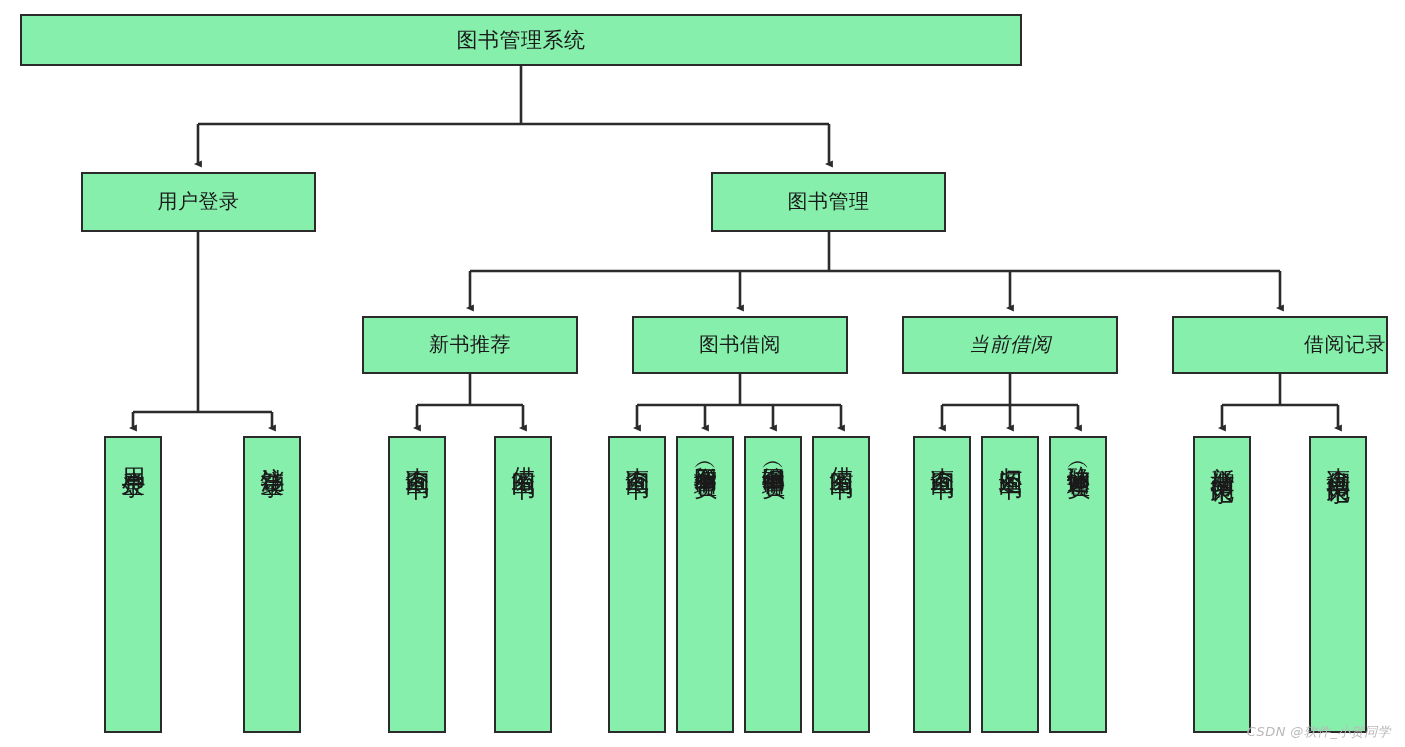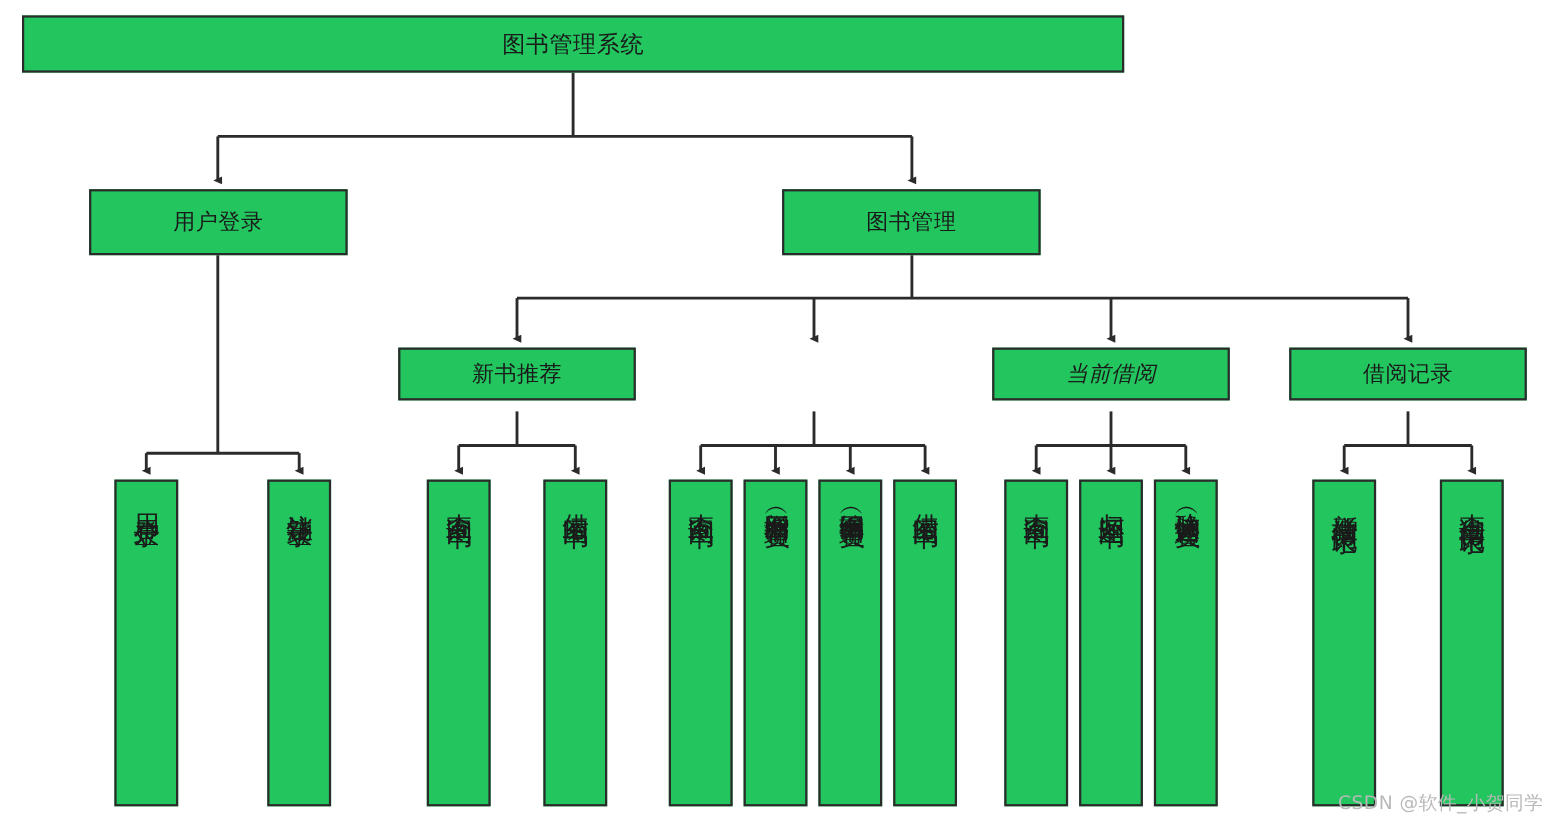--- a/index.html
+++ b/index.html
@@ -21,21 +21,21 @@
     position: absolute;
     left: 0;
     top: 0;
     width: 1405px;
     height: 747px;
     pointer-events: none;
   }
   .node {
     position: absolute;
     box-sizing: border-box;
-    background: #22c55e;
+    background: #86efac;
     border: 2px solid #2b2b2b;
     display: flex;
     align-items: center;
     justify-content: center;
     color: #1a1a1a;
     z-index: 2;
   }
   .node-label {
     display: block;
     text-align: center;
@@ -49,21 +49,21 @@
     height: 52px;
   }
   .node.root .node-label { font-size: 21px; }
 
   .node.lvl2 {
     height: 60px;
   }
   .node.lvl2 .node-label { font-size: 20px; }
 
   .node.lvl3 {
-    height: 48px;
+    height: 58px;
   }
   .node.lvl3 .node-label { font-size: 20px; }
 
   .node.leaf {
     top: 436px;
     height: 297px;
     align-items: flex-start;
     justify-content: center;
     padding-top: 10px;
   }
@@ -78,27 +78,28 @@
   .node.leaf.tall-text .node-label {
     font-size: 23px;
     letter-spacing: 1.5px;
   }
   .leaf-center {
     align-items: center;
     padding-top: 0;
   }
   #watermark {
     position: absolute;
-    right: 2px;
+    right: 14px;
     bottom: 6px;
-    font-size: 17px;
+    font-size: 13px;
     color: #b9b9b9;
     white-space: nowrap;
     z-index: 5;
     letter-spacing: 0.4px;
+    font-style: italic;
   }
 </style>
 </head>
 <body>
 
 <div id="diagram-root">
 
   <svg id="edge-layer" viewBox="0 0 1405 747" xmlns="http://www.w3.org/2000/svg">
     <defs>
       <marker id="arrowhead" markerWidth="9" markerHeight="9" refX="4.2" refY="4.3" orient="auto" markerUnits="userSpaceOnUse">
@@ -159,24 +160,27 @@
   <div class="node lvl2" style="left:81px; top:172px; width:235px;">
     <span class="node-label">用户登录</span>
   </div>
   <div class="node lvl2" style="left:711px; top:172px; width:235px;justify-content:center;">
     <span class="node-label">图书管理</span>
   </div>
 
   <div class="node lvl3" style="left:362px; top:316px; width:216px;">
     <span class="node-label">新书推荐</span>
   </div>
+  <div class="node lvl3" style="left:632px; top:316px; width:216px;">
+    <span class="node-label">图书借阅</span>
+  </div>
   <div class="node lvl3" style="left:902px; top:316px; width:216px;font-style:italic;">
     <span class="node-label">当前借阅</span>
   </div>
-  <div class="node lvl3" style="left:1172px; top:316px; width:216px;">
+  <div class="node lvl3" style="left:1172px; top:316px; width:216px;justify-content:flex-end;">
     <span class="node-label">借阅记录</span>
   </div>
 
   <div class="node leaf leaf-center" style="left:104px; width:58px;">
     <span class="node-label">用户登录</span>
   </div>
   <div class="node leaf leaf-center" style="left:243px; width:58px;">
     <span class="node-label">注销登录</span>
   </div>
 

